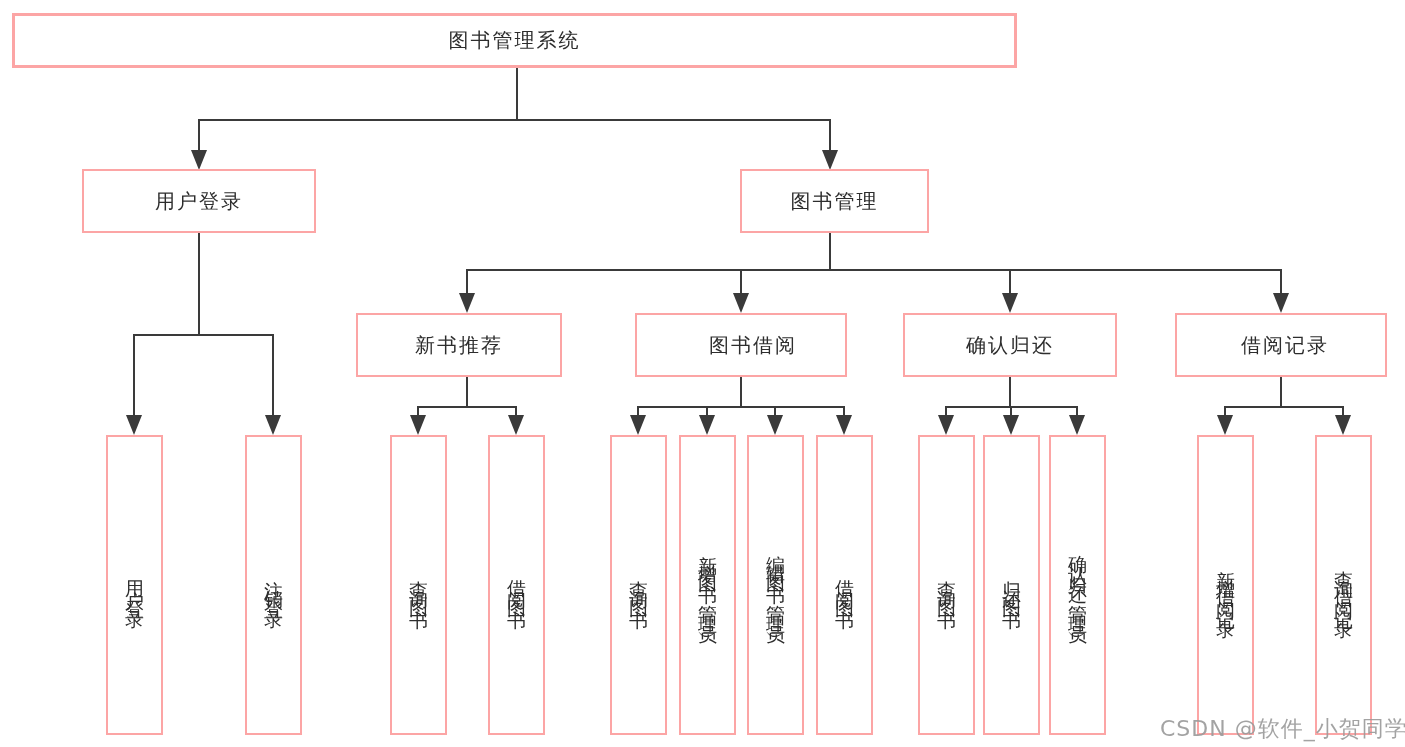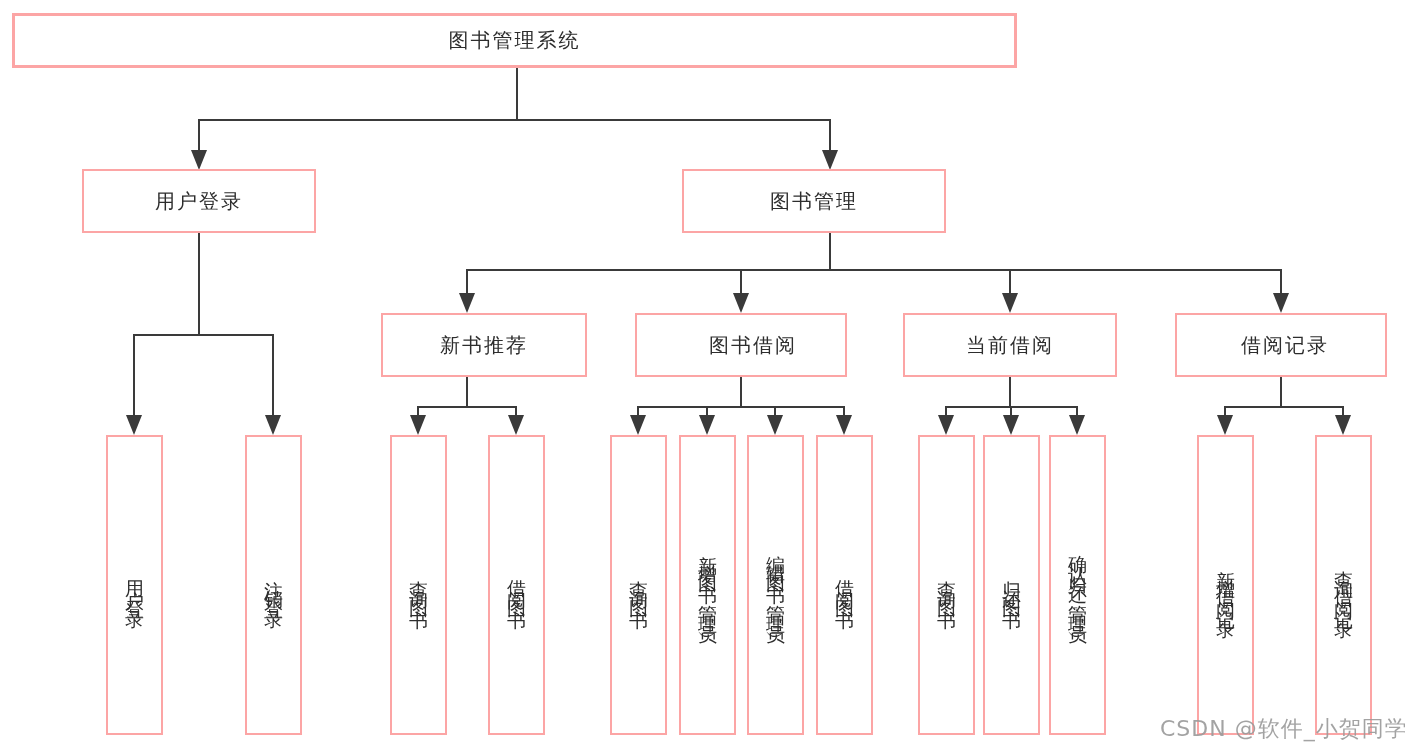--- a/index.html
+++ b/index.html
@@ -91,32 +91,32 @@
       <div class="arrowhead" style="left: 1335px; top: 415px;"></div>
     </div>
 
   <div class="box root-border" style="left:12px; top:13px; width:1005px; height:55px;">
     <span class="h-label">图书管理系统</span>
   </div>
 
   <div class="box" style="left:82px; top:169px; width:234px; height:64px;">
     <span class="h-label">用户登录</span>
   </div>
-  <div class="box" style="left:682px; top:169px; width:264px; height:64px;">
+  <div class="box" style="left:740px; top:169px; width:189px; height:64px;">
     <span class="h-label">图书管理</span>
   </div>
 
-  <div class="box" style="left:381px; top:313px; width:206px; height:64px;">
+  <div class="box" style="left:356px; top:313px; width:206px; height:64px;">
     <span class="h-label">新书推荐</span>
   </div>
   <div class="box" style="left:635px; top:313px; width:212px; height:64px;padding-left:24px;">
     <span class="h-label">图书借阅</span>
   </div>
   <div class="box" style="left:903px; top:313px; width:214px; height:64px;">
-    <span class="h-label">当前借阅</span>
+    <span class="h-label">确认归还</span>
   </div>
   <div class="box" style="left:1175px; top:313px; width:212px; height:64px;padding-left:8px;">
     <span class="h-label">借阅记录</span>
   </div>
 
   <div class="box" style="left:106px; top:435px; width:57px; height:300px;">
     <span class="v-text">用户登录</span>
   </div>
   <div class="box" style="left:245px; top:435px; width:57px; height:300px;">
     <span class="v-text">注销登录</span>

